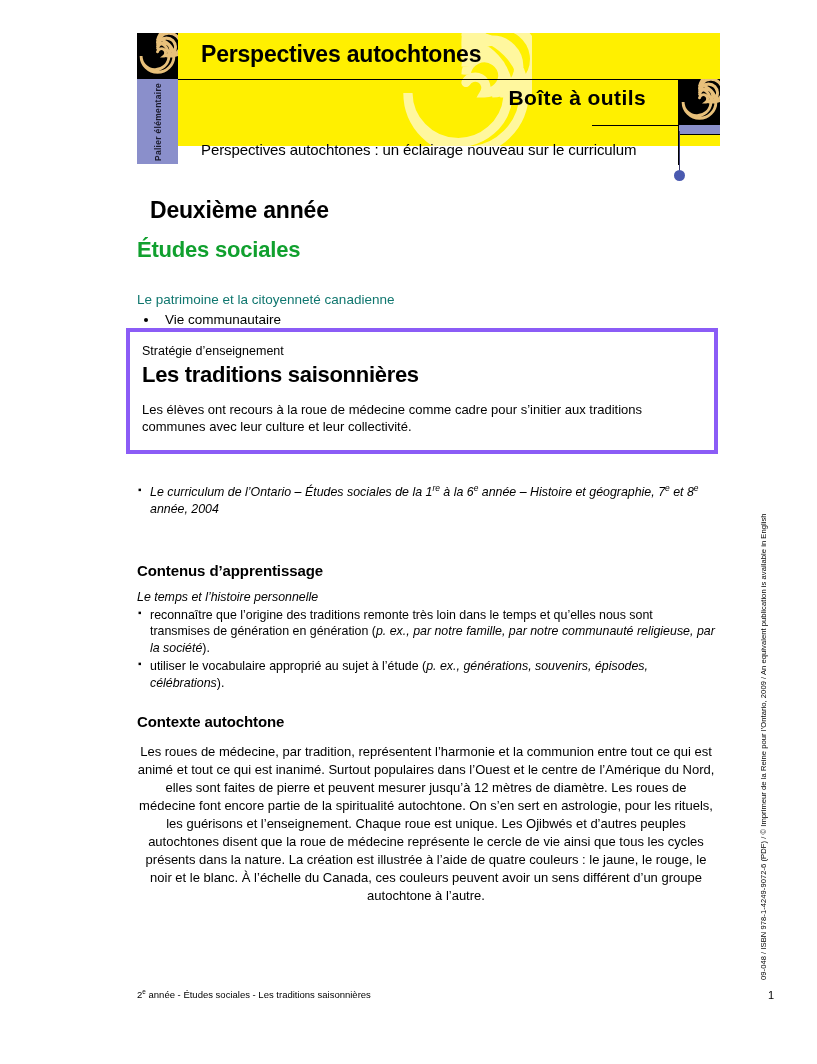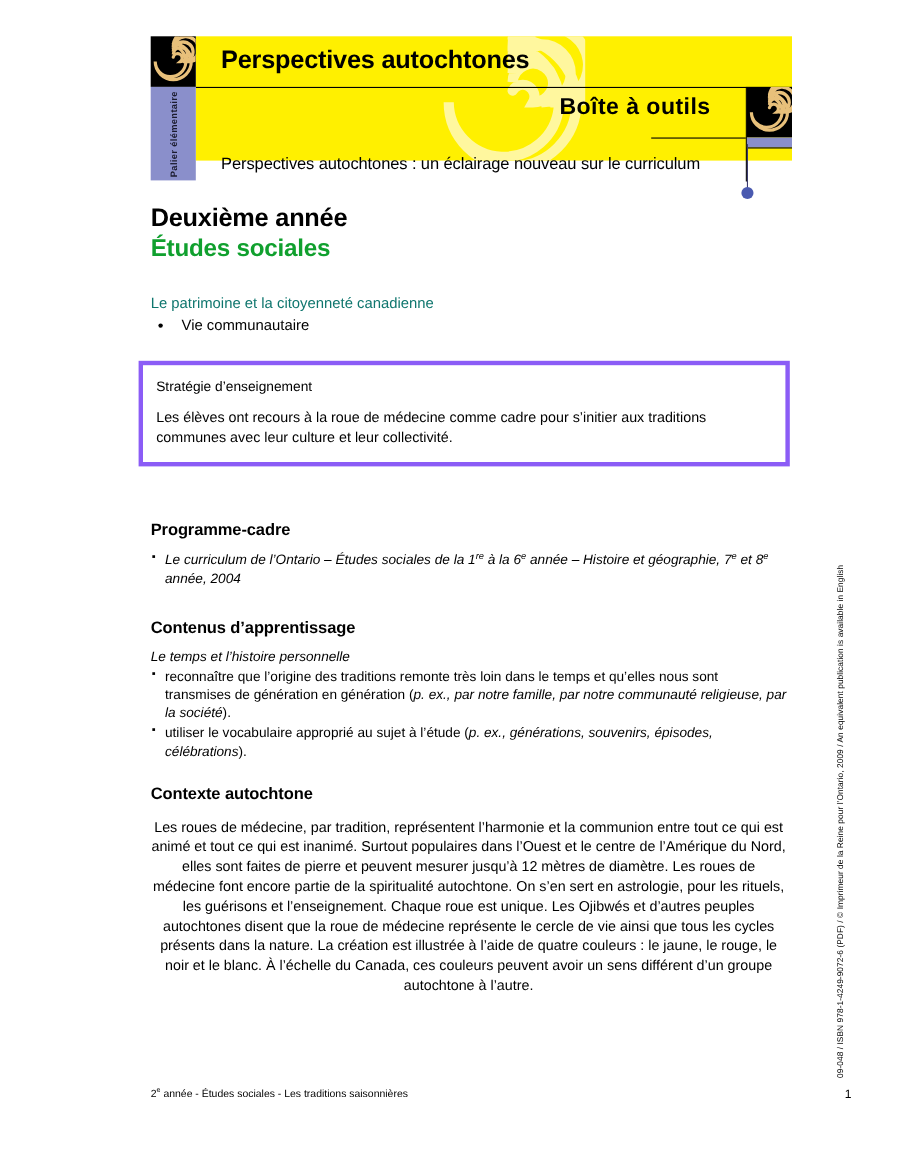--- a/index.html
+++ b/index.html
@@ -168,21 +168,21 @@
     left: 137px;
     top: 184px;
     width: 583px;
   }
   .grade-title {
     font-size: 23px;
     font-weight: bold;
     color: #000000;
     letter-spacing: -0.2px;
     line-height: 1.18;
-    margin: 0;
+    margin: 13px;
   }
   .subject-title {
     font-size: 22px;
     font-weight: bold;
     color: #10a02e;
     letter-spacing: -0.2px;
     line-height: 1.2;
     margin: 2px 0 0 0;
   }
   .strand {
@@ -402,25 +402,25 @@
   <h1 class="grade-title">Deuxième année</h1>
   <h2 class="subject-title">Études sociales</h2>
   <div class="strand">Le patrimoine et la citoyenneté canadienne</div>
   <ul class="strand-list">
     <li>Vie communautaire</li>
   </ul>
 </div>
 
 <div class="strategy-box">
   <div class="strategy-kicker">Stratégie d’enseignement</div>
+  <div class="strategy-title">Les traditions saisonnières</div>
   <div class="strategy-desc">Les élèves ont recours à la roue de médecine comme cadre pour s’initier aux traditions communes avec leur culture et leur collectivité.</div>
 </div>
 
 <div class="section" style="top:473px;">
-  <h3 class="section-heading">Programme-cadre</h3>
   <ul class="sq-list">
     <li class="italic">
       <span id="pc-item-0">Le curriculum de l’Ontario – Études sociales de la 1<sup>re</sup> à la 6<sup>e</sup> année – Histoire et géographie, 7<sup>e</sup> et 8<sup>e</sup> année, 2004</span>
     </li>
   </ul>
 </div>
 
 <div class="section" style="top:562px;">
   <h3 class="section-heading">Contenus d’apprentissage</h3>
   <div class="sub-label">Le temps et l’histoire personnelle</div>

